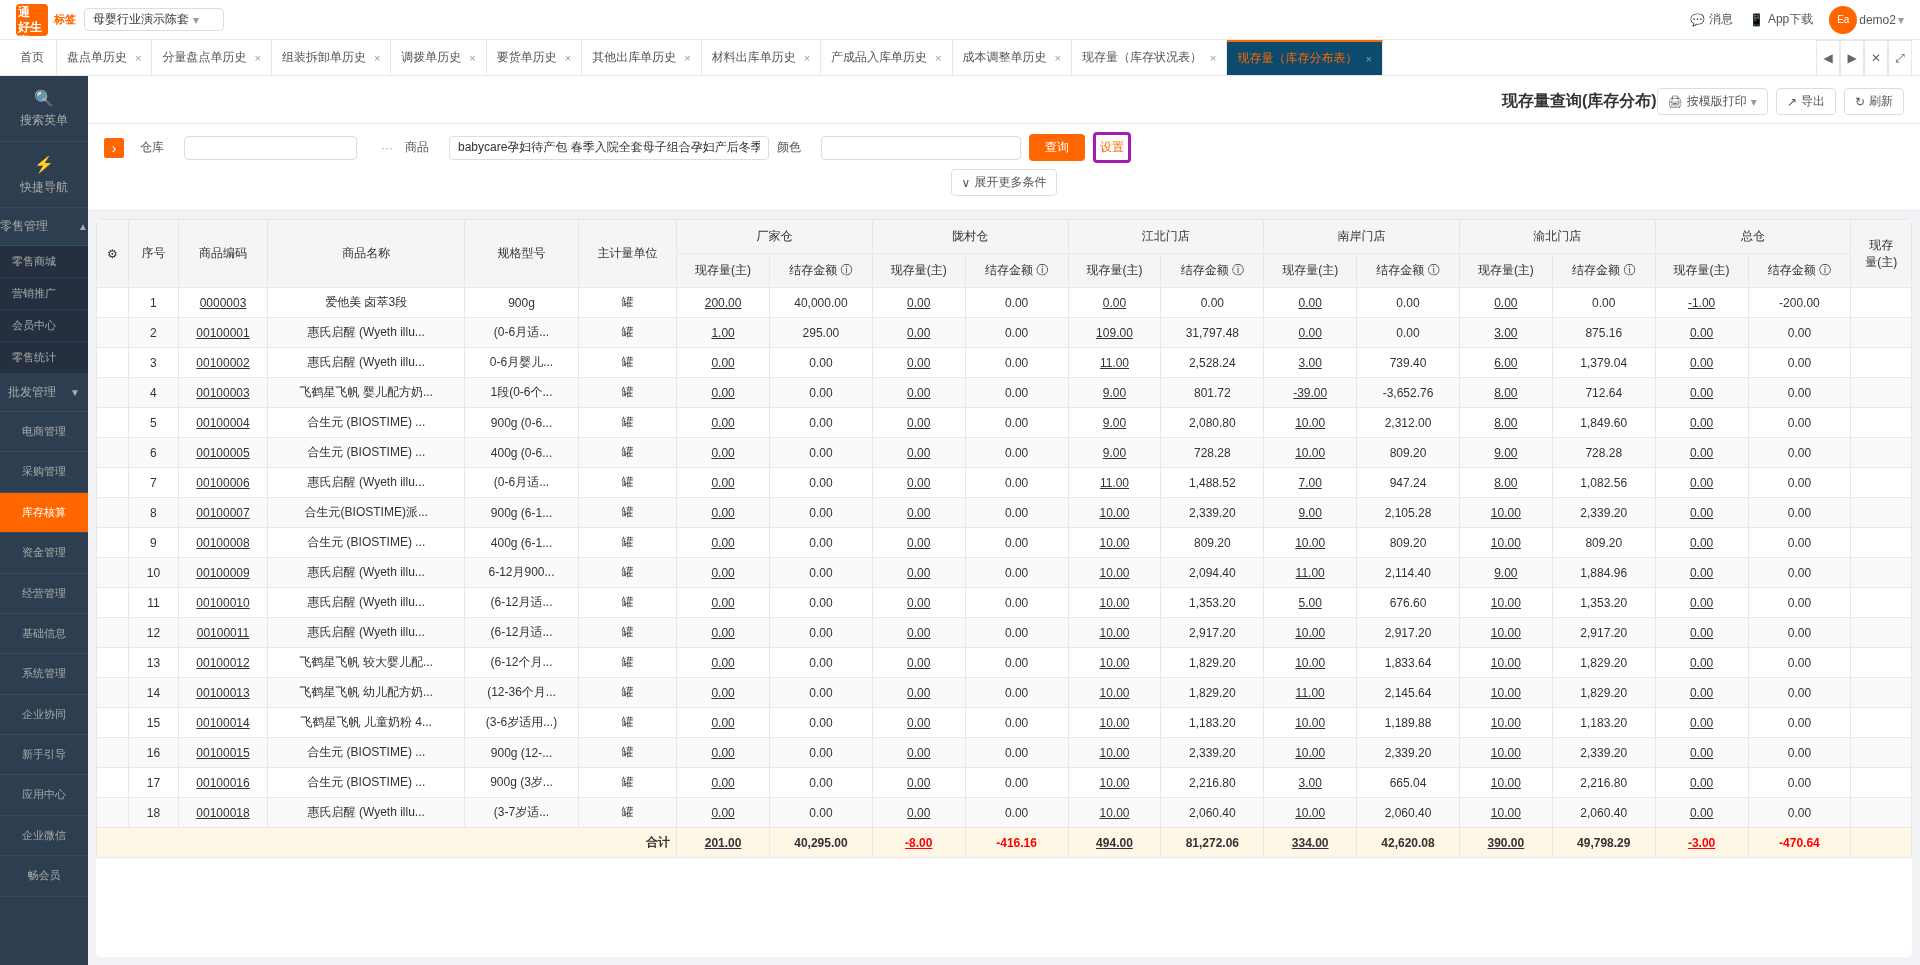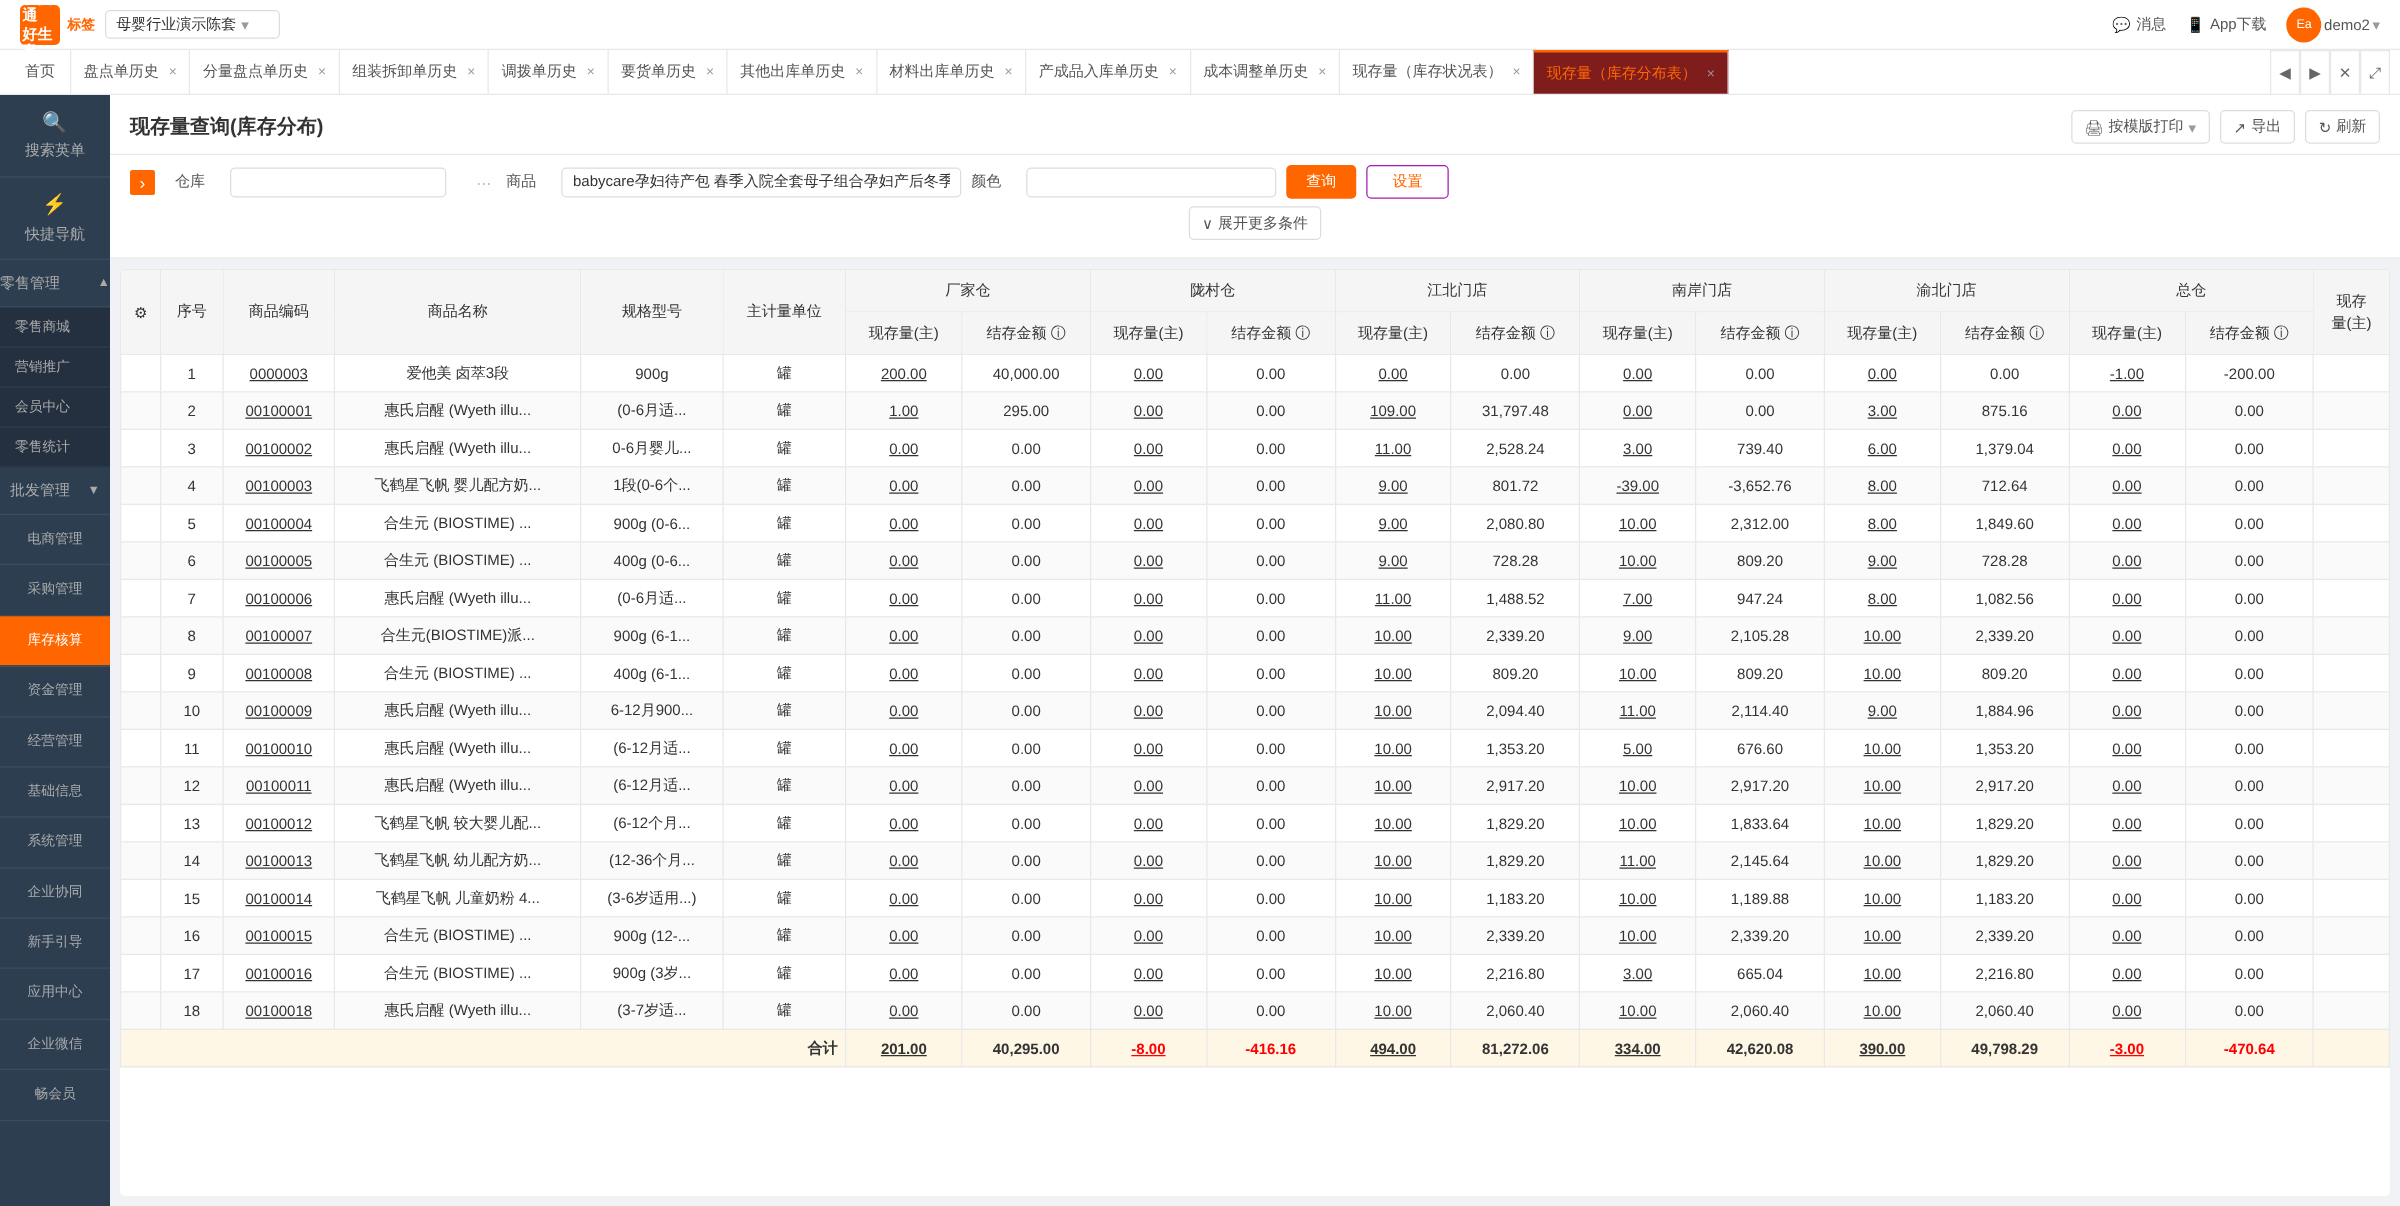--- a/index.html
+++ b/index.html
@@ -12,21 +12,21 @@
     .logo-icon { width: 32px; height: 32px; background: #f60; border-radius: 4px; display: flex; align-items: center; justify-content: center; color: white; font-size: 10px; }
     .industry-select { border: 1px solid #ddd; border-radius: 4px; padding: 2px 24px 2px 8px; font-size: 12px; color: #333; background: #fff; cursor: pointer; position: relative; display: flex; align-items: center; gap: 4px; }
     .top-bar-right { display: flex; align-items: center; gap: 16px; color: #555; }
     .top-bar-right .user-area { display: flex; align-items: center; gap: 2px; cursor: pointer; }
     .avatar { width: 28px; height: 28px; border-radius: 50%; background: #f60; display: flex; align-items: center; justify-content: center; color: white; font-size: 11px; }
     .top-right-item { display: flex; align-items: center; gap: 4px; cursor: pointer; color: #555; font-size: 12px; }
     
     
     .tab-bar { background: #fff; height: 36px; display: flex; align-items: center; border-bottom: 1px solid #e8e8e8; padding: 0 8px; overflow: hidden; }
     .tab-item { display: flex; align-items: center; gap: 4px; padding: 0 10px; height: 36px; border-right: 1px solid #e8e8e8; cursor: pointer; color: #555; font-size: 12px; white-space: nowrap; flex-shrink: 0; }
-    .tab-item.active { color: #f60; background: #7f1d1d; border-top: 2px solid #f60; }
+    .tab-item.active { color: #f60; background: #0c4a6e; border-top: 2px solid #f60; }
     .tab-item .close-x { color: #999; margin-left: 4px; font-size: 11px; }
     .tab-home { padding: 0 12px; color: #555; font-size: 12px; height: 36px; display: flex; align-items: center; border-right: 1px solid #e8e8e8; cursor: pointer; }
     .tab-nav-btn { width: 24px; height: 36px; display: flex; align-items: center; justify-content: center; cursor: pointer; color: #666; border: 1px solid #e8e8e8; background: #fff; flex-shrink: 0; }
     .tab-close-all { width: 24px; height: 36px; display: flex; align-items: center; justify-content: center; cursor: pointer; color: #666; border: 1px solid #e8e8e8; background: #fff; flex-shrink: 0; }
     .tab-expand { width: 24px; height: 36px; display: flex; align-items: center; justify-content: center; cursor: pointer; color: #666; border: 1px solid #e8e8e8; background: #fff; flex-shrink: 0; }
     
     
     .main-layout { display: flex; height: calc(100vh - 76px); }
     
     
@@ -34,36 +34,36 @@
     .sidebar-item { padding: 12px 4px; text-align: center; cursor: pointer; color: #aaa; font-size: 11px; line-height: 1.4; border-bottom: 1px solid #3a4d60; }
     .sidebar-item.active { background: #f60; color: #fff; }
     .sidebar-item .s-icon { font-size: 16px; margin-bottom: 2px; }
     .sidebar-group { background: #243040; }
     .sidebar-sub-item { padding: 8px 12px; cursor: pointer; color: #aaa; font-size: 11px; border-bottom: 1px solid #2c3e50; }
     
     
     .content-area { flex: 1; display: flex; flex-direction: column; overflow: hidden; background: #f0f2f5; }
     
     
-    .page-header { background: #fff; padding: 12px 16px 8px; display: flex; align-items: center; justify-content: space-between; border-bottom: 1px solid #e8e8e8; }
+    .page-header { background: #fff; padding: 12px 16px 8px; display: flex; align-items: center; justify-content: flex-end; border-bottom: 1px solid #e8e8e8; }
     .page-title { font-size: 16px; font-weight: bold; color: #333; }
     .page-actions { display: flex; align-items: center; gap: 8px; }
     .btn-print { border: 1px solid #ddd; background: #fff; padding: 4px 10px; border-radius: 4px; cursor: pointer; font-size: 12px; color: #555; display: flex; align-items: center; gap: 4px; }
     .btn-export { border: 1px solid #ddd; background: #fff; padding: 4px 10px; border-radius: 4px; cursor: pointer; font-size: 12px; color: #555; display: flex; align-items: center; gap: 4px; }
     .btn-refresh { border: 1px solid #ddd; background: #fff; padding: 4px 10px; border-radius: 4px; cursor: pointer; font-size: 12px; color: #555; display: flex; align-items: center; gap: 4px; }
     
     
     .filter-bar { background: #fff; padding: 8px 16px; border-bottom: 1px solid #e8e8e8; }
     .filter-row { display: flex; align-items: center; gap: 8px; flex-wrap: wrap; }
     .filter-item { display: flex; align-items: center; gap: 20px; }
     .filter-label { color: #555; font-size: 12px; white-space: nowrap; }
     .filter-input { border: 1px solid #ddd; border-radius: 4px; padding: 4px 8px; font-size: 12px; color: #333; min-width: 80px; }
     .filter-input-long { border: 1px solid #ddd; border-radius: 4px; padding: 4px 8px; font-size: 12px; color: #333; min-width: 320px; }
     .btn-query { background: #f60; color: white; border: none; border-radius: 4px; padding: 5px 16px; cursor: pointer; font-size: 12px; }
-    .btn-setting { background: #fff; color: #f60; border: 1px solid #a21caf; border-radius: 4px; padding: 4px 20px; cursor: pointer; font-size: 12px; }
+    .btn-setting { background: #fff; color: #f60; border: 3px solid #a21caf; border-radius: 4px; padding: 4px 4px; cursor: pointer; font-size: 12px; }
     .btn-expand { border: 1px solid #ddd; background: #fff; padding: 4px 10px; border-radius: 4px; cursor: pointer; font-size: 12px; color: #555; display: flex; align-items: center; gap: 4px; }
     .expand-row { display: flex; justify-content: center; padding: 6px 0; }
     .orange-arrow { background: #f60; border: none; color: white; width: 20px; height: 20px; border-radius: 2px; cursor: pointer; font-size: 14px; display: flex; align-items: center; justify-content: center; margin-right: 8px; flex-shrink: 0; }
     .filter-dots { color: #999; padding: 0 4px; }
     .color-input { border: 1px solid #ddd; border-radius: 4px; padding: 4px 8px; font-size: 12px; color: #333; min-width: 200px; flex: 1; }
     
     
     .table-wrap { flex: 1; overflow: auto; padding: 0; background: #fff; margin: 8px; border-radius: 4px; }
     .data-table { width: 100%; border-collapse: collapse; font-size: 12px; }
     .data-table th { background: #f5f5f5; color: #333; font-weight: normal; padding: 8px 6px; text-align: center; border: 1px solid #e8e8e8; white-space: nowrap; position: sticky; top: 0; z-index: 2; }

